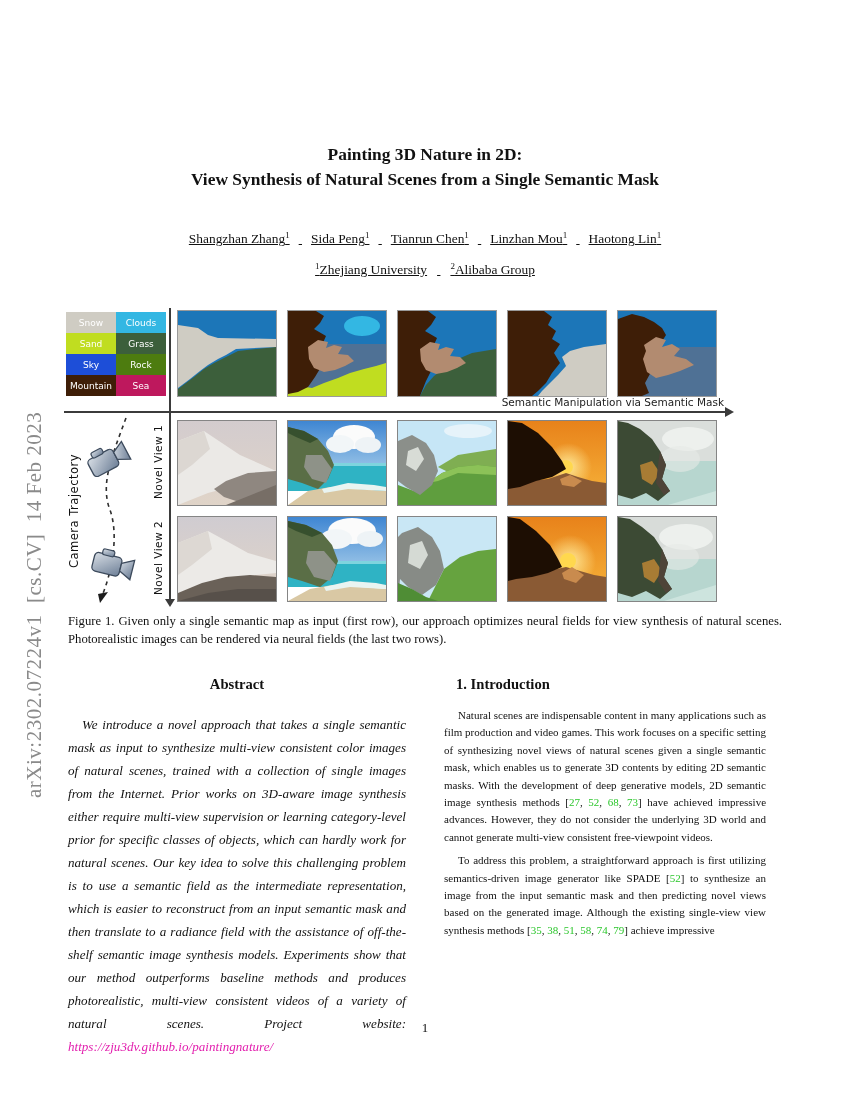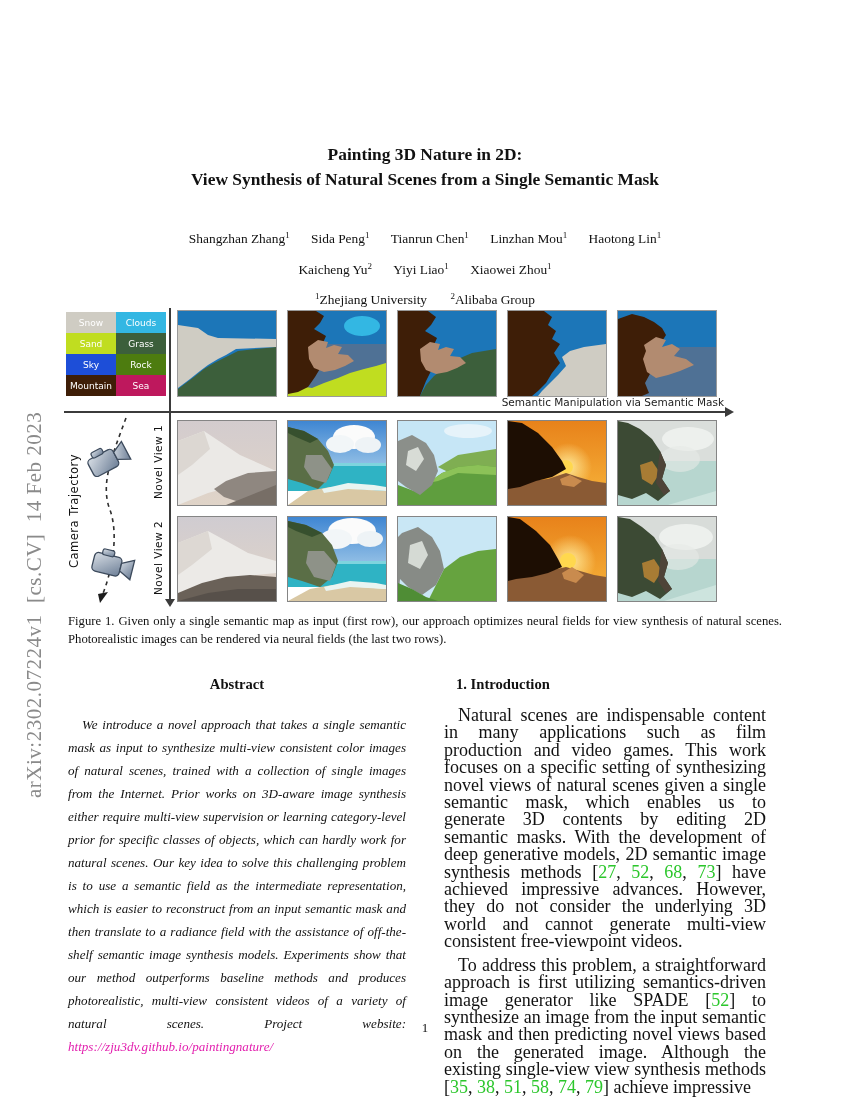--- a/index.html
+++ b/index.html
@@ -8,21 +8,21 @@
 
   
   .arxiv-side{position:absolute;left:22px;top:798px;transform:rotate(-90deg);
     transform-origin:left top;white-space:pre;font-size:21px;letter-spacing:.5px;
     color:#8a8a8a;font-family:"Liberation Serif", serif;}
 
   
   .title{position:absolute;left:0;top:142px;width:100%;text-align:center;
     font-size:17.4px;font-weight:bold;line-height:25px;}
   .authors{position:absolute;left:0;top:222px;width:100%;text-align:center;
-    font-size:13.4px;line-height:27px;}
+    font-size:13.4px;line-height:27px;text-decoration:underline;}
   .authors sup{font-size:9px;}
   .author{margin:0 9px;}
   .affil{margin:0 10px;}
 
   
   .figure{position:absolute;left:64px;top:306px;width:676px;height:302px;}
   .legend{position:absolute;left:2px;top:6px;width:100px;height:84px;
     display:grid;grid-template-columns:50px 50px;grid-auto-rows:21px;}
   .lcell{display:flex;align-items:center;justify-content:center;
     font-family:"DejaVu Sans", sans-serif;font-size:9px;color:#fff;}
@@ -53,21 +53,21 @@
   .caption{position:absolute;left:68px;top:613px;width:714px;font-size:12.7px;
     line-height:17.5px;text-align:justify;}
 
   
   .colL{position:absolute;left:68px;top:676px;width:338px;}
   .colR{position:absolute;left:444px;top:676px;width:338px;}
   .h-abstract{text-align:center;font-size:14.6px;font-weight:bold;margin:0 0 20px 0;}
   .h-intro{font-size:14.6px;font-weight:bold;margin:0 0 14px 12px;}
   .abs-body{font-style:italic;font-size:13.1px;line-height:23px;text-align:justify;
     text-indent:14px;margin:0;}
-  .body-p{font-size:18px;line-height:17.4px;text-align:justify;text-indent:14px;margin:0 16px 6px 0;}
+  .body-p{font-size:11px;line-height:17.4px;text-align:justify;text-indent:14px;margin:0 16px 6px 0;}
   .cite{color:var(--cite);}
   .url{color:var(--url);}
 
   .pageno{position:absolute;left:0;top:1020px;width:100%;text-align:center;font-size:13px;}
 </style>
 </head>
 <body>
 
 <div id="page">
 
@@ -78,25 +78,20 @@
     <div>View Synthesis of Natural Scenes from a Single Semantic Mask</div>
   </div>
 
   <div class="authors">
     <div>
       <span class="author"><span>Shangzhan Zhang</span><sup>1</sup></span>
       <span class="author"><span>Sida Peng</span><sup>1</sup></span>
       <span class="author"><span>Tianrun Chen</span><sup>1</sup></span>
       <span class="author"><span>Linzhan Mou</span><sup>1</sup></span>
       <span class="author"><span>Haotong Lin</span><sup>1</sup></span>
-    </div>
-    <div>
-      <span class="author"><span>Kaicheng Yu</span><sup>2</sup></span>
-      <span class="author"><span>Yiyi Liao</span><sup>1</sup></span>
-      <span class="author"><span>Xiaowei Zhou</span><sup>1</sup></span>
     </div>
     <div>
       <span class="affil"><sup>1</sup><span>Zhejiang University</span></span>
       <span class="affil"><sup>2</sup><span>Alibaba Group</span></span>
     </div>
   </div>
 
   <div class="figure">
 
     <div class="legend">

